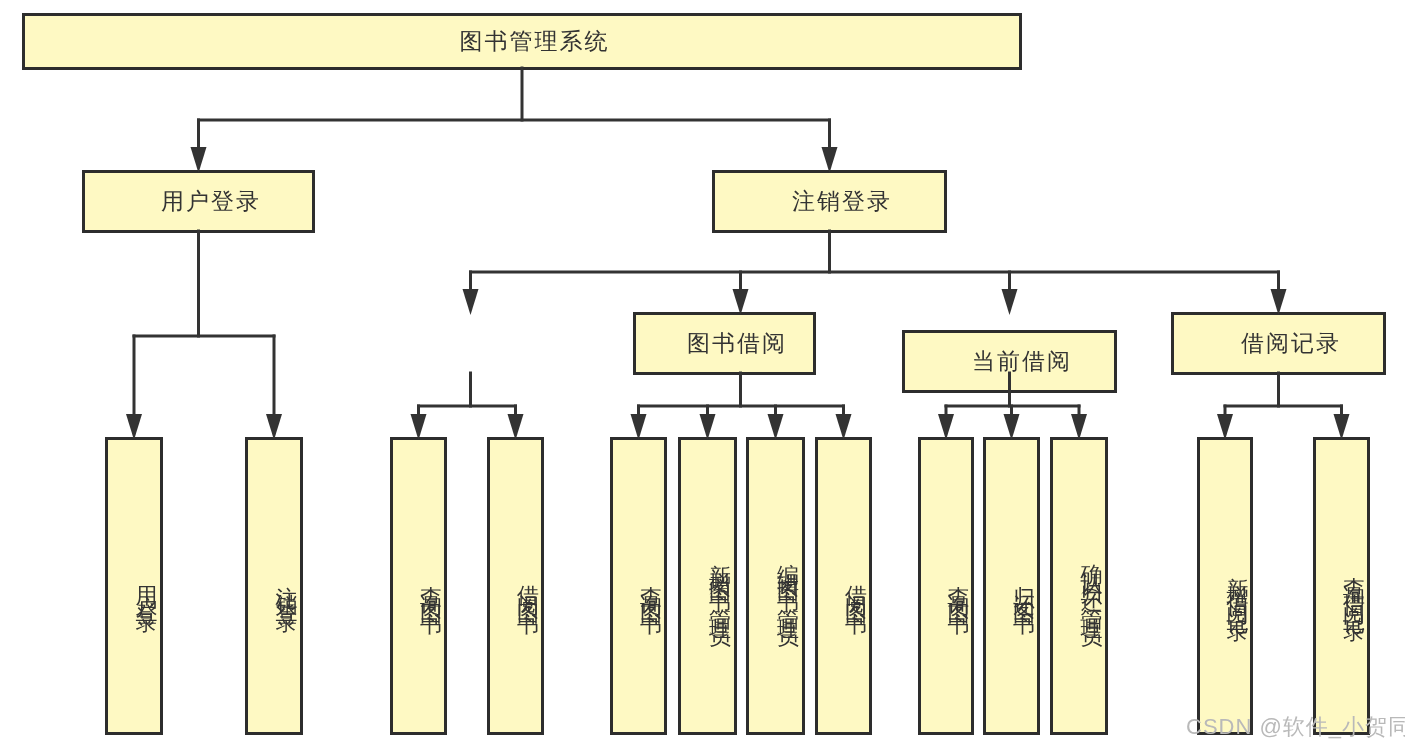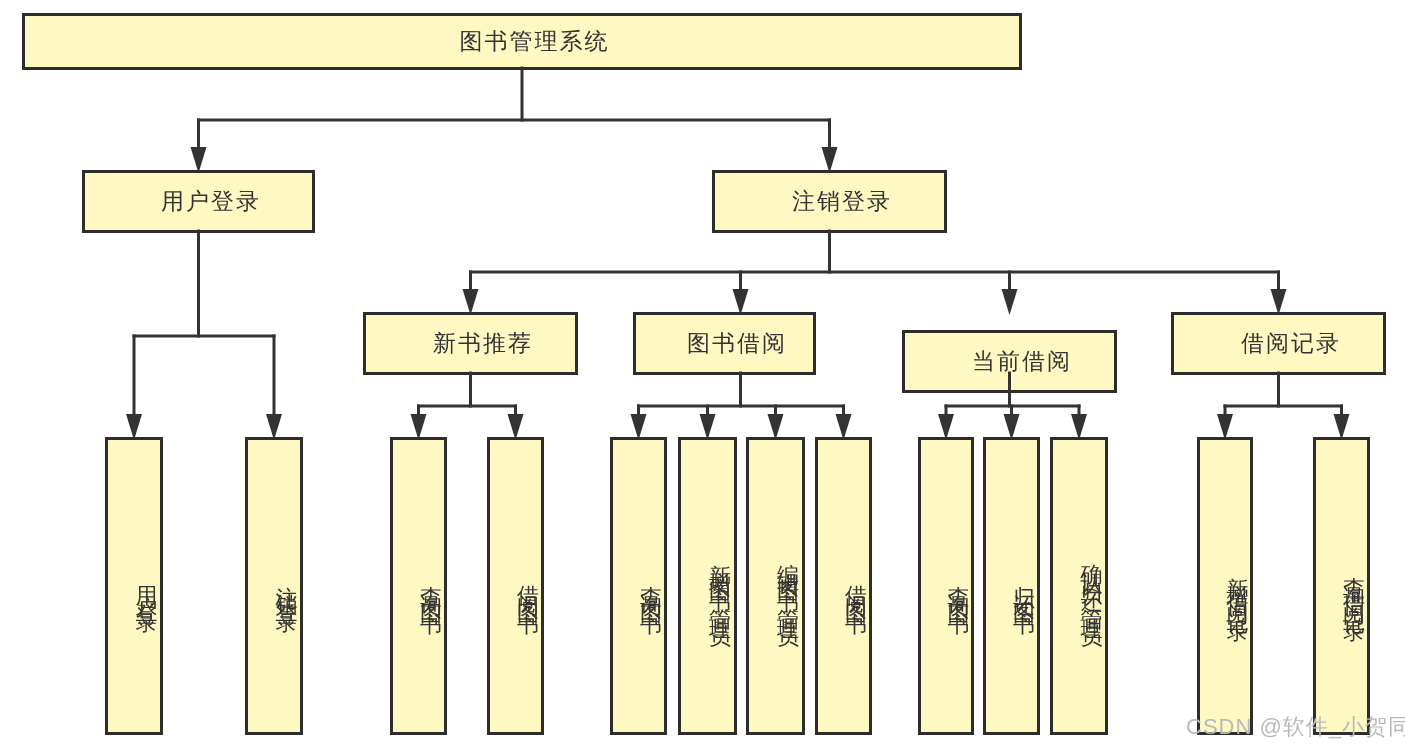--- a/index.html
+++ b/index.html
@@ -63,23 +63,20 @@
 
 <div id="canvas">
   <div class="node" style="left: 22px; top: 13px; width: 1000px; height: 57px;">
       <span class="node-label">图书管理系统</span>
     </div>
     <div class="node" style="left: 82px; top: 170px; width: 233px; height: 63px;">
       <span class="node-label">用户登录</span>
     </div>
     <div class="node" style="left: 712px; top: 170px; width: 235px; height: 63px;">
       <span class="node-label">注销登录</span>
-    </div>
-    <div class="node" style="left: 363px; top: 312px; width: 215px; height: 63px;">
-      <span class="node-label">新书推荐</span>
     </div>
     <div class="node" style="left: 633px; top: 312px; width: 183px; height: 63px;">
       <span class="node-label">图书借阅</span>
     </div>
     <div class="node" style="left: 902px; top: 330px; width: 215px; height: 63px;">
       <span class="node-label">当前借阅</span>
     </div>
     <div class="node" style="left: 1171px; top: 312px; width: 215px; height: 63px;">
       <span class="node-label">借阅记录</span>
     </div>

